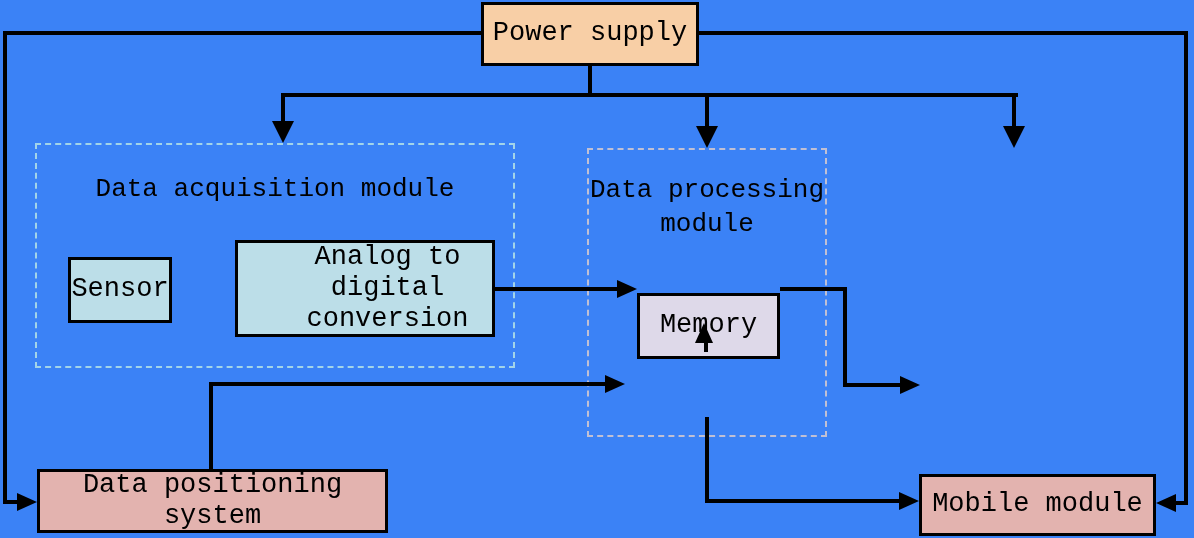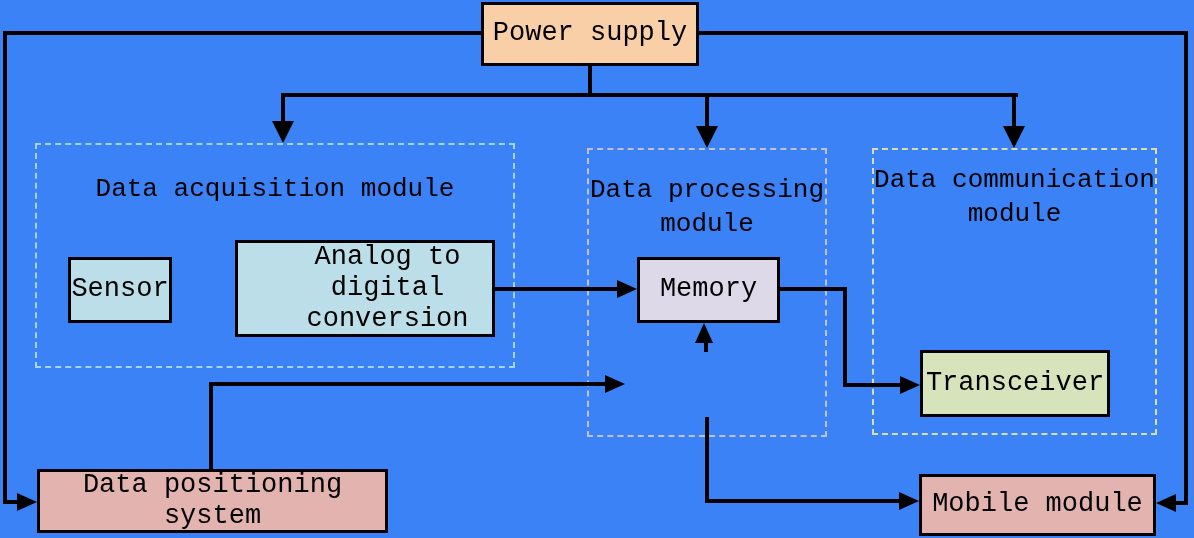--- a/index.html
+++ b/index.html
@@ -51,21 +51,21 @@
     height: 0;
   }
   .arrow-right { border-top: 9px solid transparent; border-bottom: 9px solid transparent; border-left: 20px solid #000000; }
   .arrow-left  { border-top: 9px solid transparent; border-bottom: 9px solid transparent; border-right: 20px solid #000000; }
   .arrow-down  { border-left: 11px solid transparent; border-right: 11px solid transparent; border-top: 22px solid #000000; }
   .arrow-up    { border-left: 9px solid transparent; border-right: 9px solid transparent; border-bottom: 20px solid #000000; }
 
   
   .fill-power   { background: #f8cfa6; }
   .fill-blue    { background: #bcdee8; }
-  .fill-purple  { background: #ded9e9; }
+  .fill-purple  { background: #ded9e9; margin-top: 36px; }
   .fill-green   { background: #d7e3bb; }
   .fill-pink    { background: #e3b3af; }
   .border-acq   { border-color: #a3d4e8; }
   .border-proc  { border-color: #c1c0d4; }
   .border-comm  { border-color: #d6dfa8; }
 </style>
 </head>
 <body>
 
 <div id="canvas">
@@ -84,26 +84,20 @@
     </div>
   </div>
 
   <div class="module border-proc" style="left:587px; top:148px; width:240px; height:289px;">
     <div class="module-title" style="top:24px;">Data processing module</div>
     <div class="node fill-purple" style="left:48px; top:107px; width:143px; height:66px;">
       <span>Memory</span>
     </div>
   </div>
 
-  <div class="module border-comm" style="left:872px; top:148px; width:285px; height:287px;">
-    <div class="module-title" style="top:14px;">Data communication module</div>
-    <div class="node fill-green" style="left:46px; top:200px; width:190px; height:67px;">
-      <span>Transceiver</span>
-    </div>
-  </div>
 
   <div class="node fill-pink" style="left:37px; top:469px; width:351px; height:64px;">
     <span>Data positioning system</span>
   </div>
 
   <div class="node fill-pink" style="left:919px; top:474px; width:237px; height:62px;">
     <span>Mobile module</span>
   </div>
 
   <div class="line" style="left:3px; top:31px; width:478px; height:4px;"></div>

